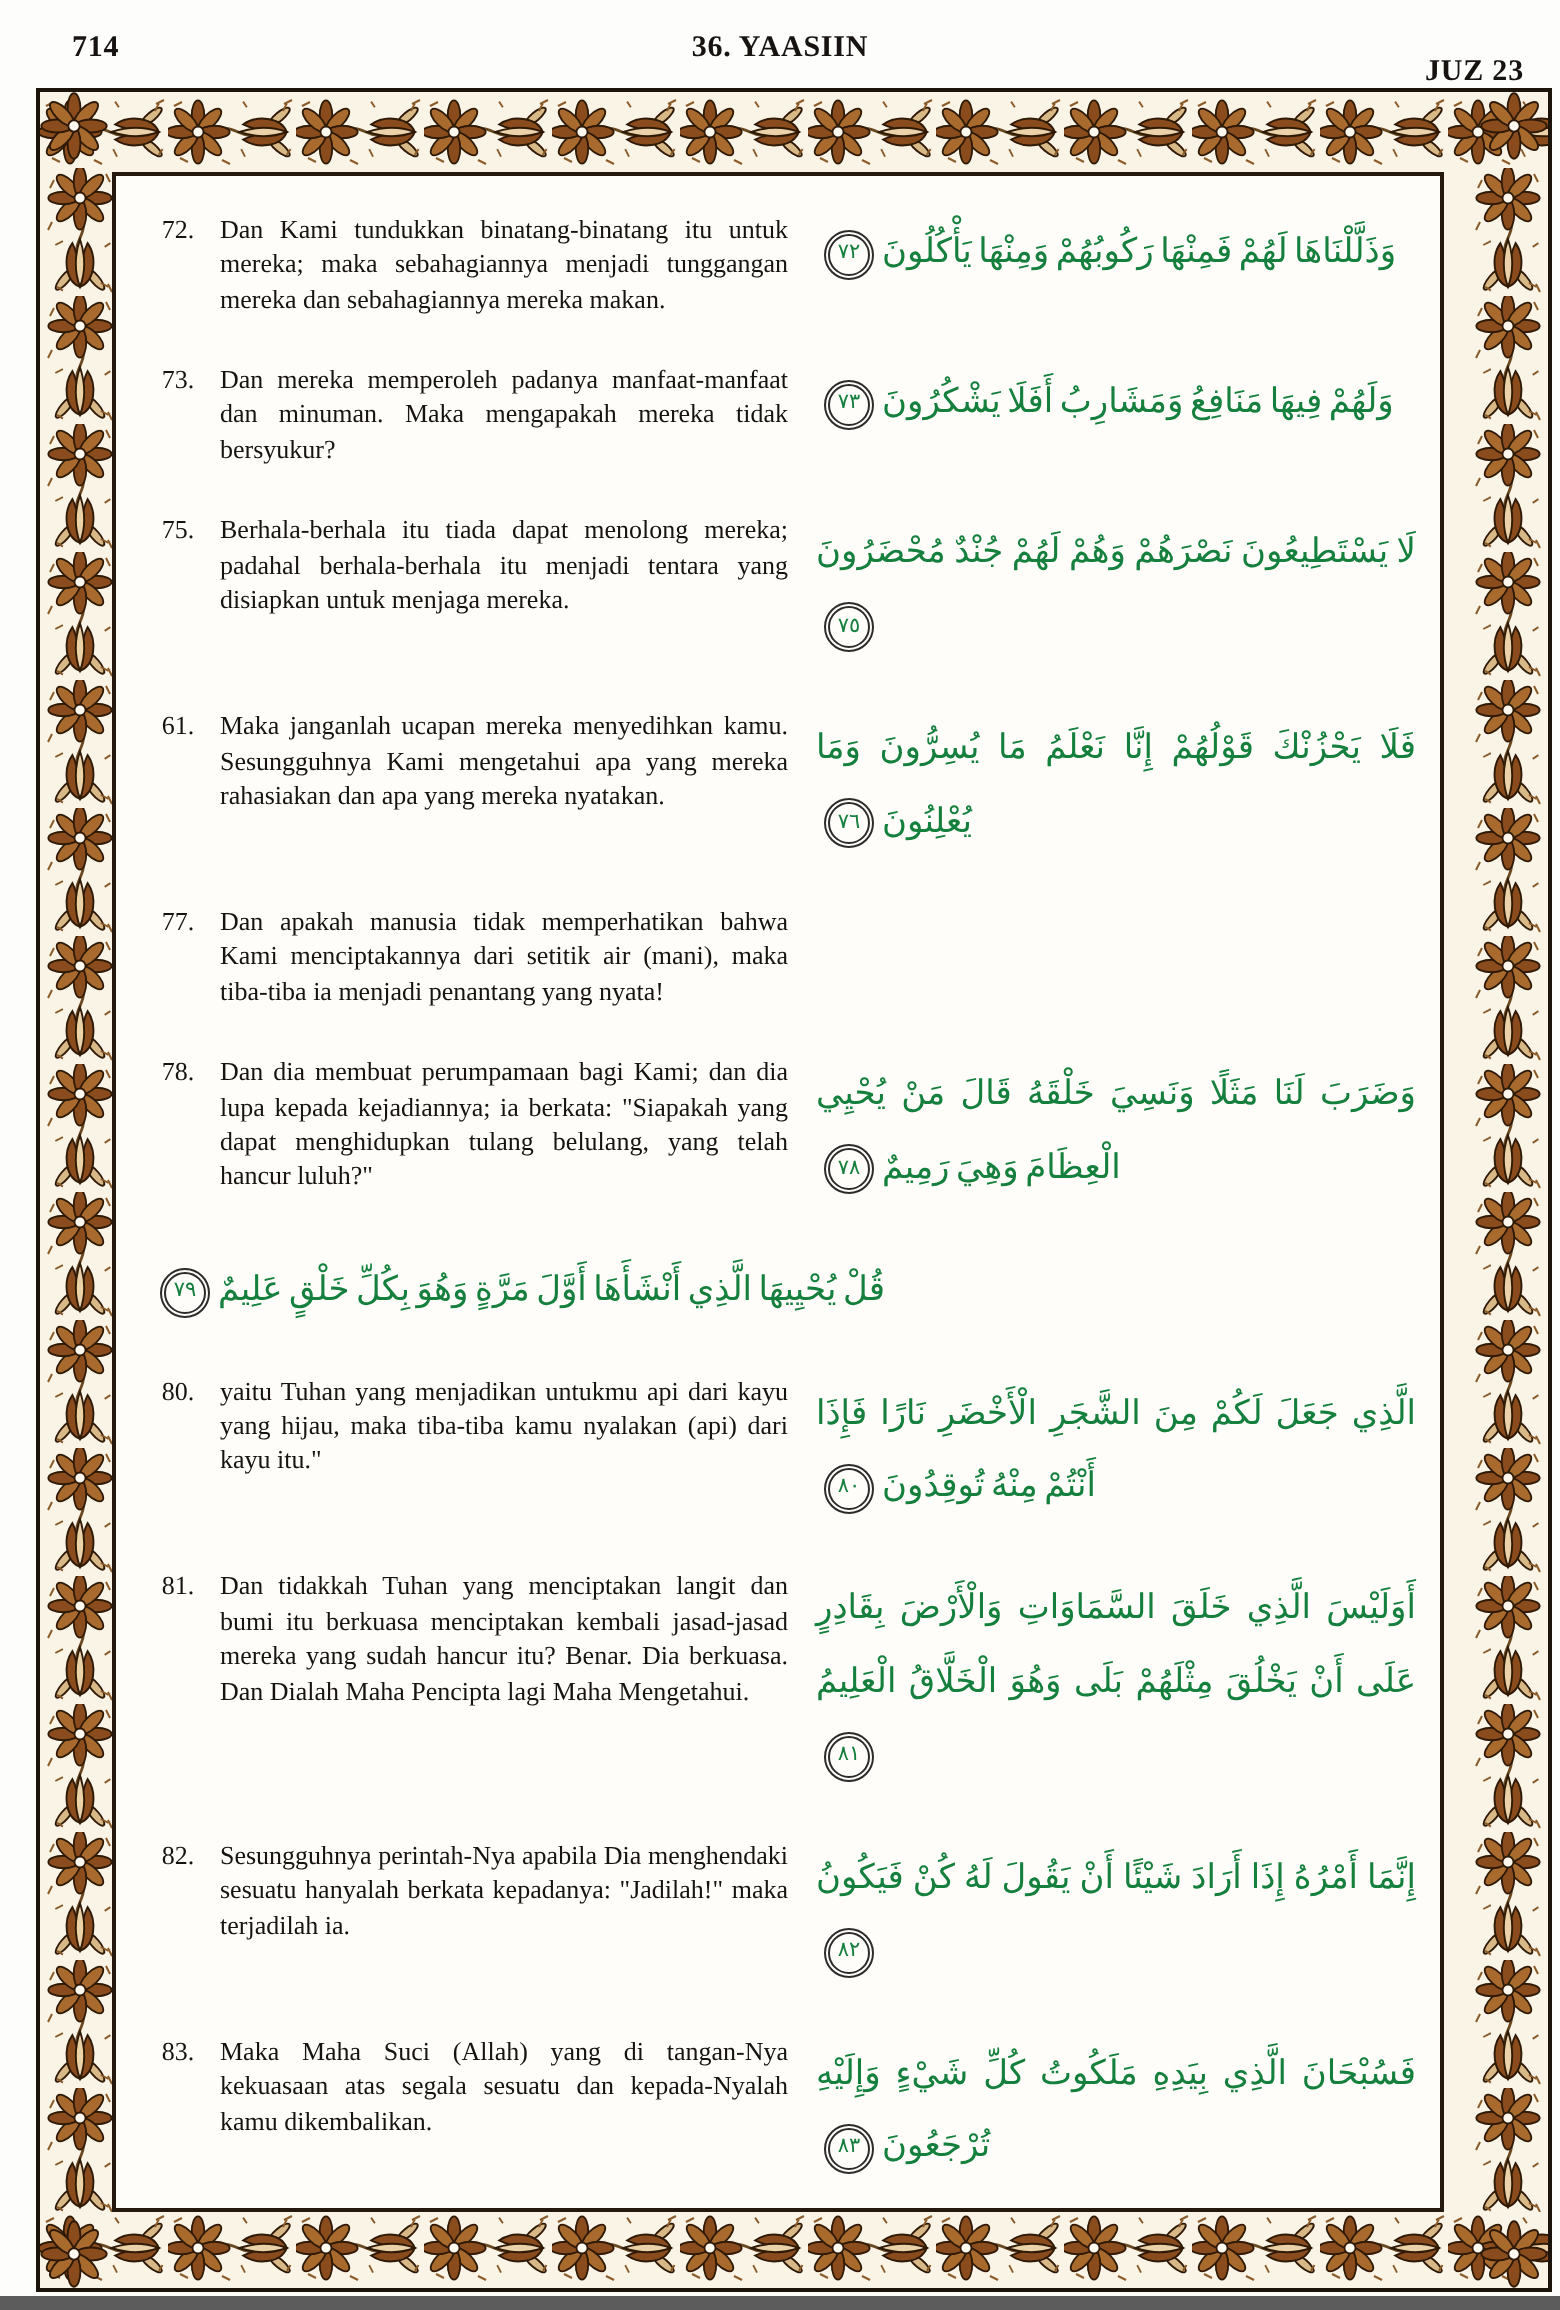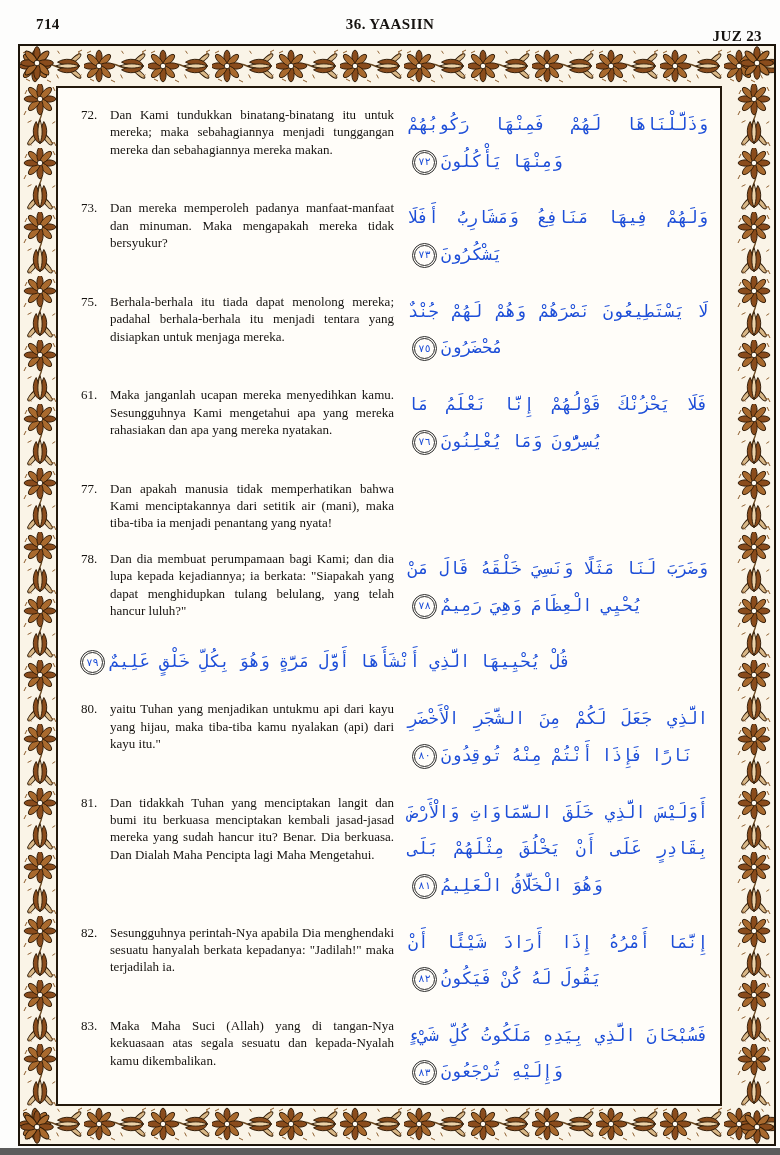--- a/index.html
+++ b/index.html
@@ -38,22 +38,22 @@
   }
   .content{
     position:absolute;inset:0;padding:18px 12px 12px 18px;
     display:flex;flex-direction:column;justify-content:space-between;box-sizing:border-box;
   }
   .row{display:flex;align-items:flex-start;gap:14px;}
   .indo{width:318px;flex:0 0 auto;display:flex;gap:8px;font-size:13px;line-height:1.34;}
   .vnum{flex:0 0 26px;text-align:center;}
   .itext{flex:1;text-align:justify;font-family:Liberation Serif, serif;}
   .acell{flex:1;direction:rtl;unicode-bidi:embed;
-    font-family:Liberation Mono, monospace;font-size:17px;line-height:2.15;
-    text-align:justify;text-align-last:left;word-spacing:-1px;color:#1d4ed8;
+    font-family:Liberation Serif, serif;font-size:17px;line-height:2.15;
+    text-align:justify;text-align-last:left;word-spacing:-1px;color:#15803d;
     padding-top:2px;}
   .vmark{
     display:inline-flex;width:19px;height:19px;border-radius:50%;
     border:1px solid #2c2c2c;outline:1px solid #2c2c2c;outline-offset:1px;
     align-items:center;justify-content:center;font-size:10.5px;line-height:1;
     margin:0 6px;vertical-align:middle;background:#fffdf9;
   }
   
   .scanbar{position:absolute;left:0;bottom:0;width:780px;height:7px;background:#5c5c5c;}
 </style>

